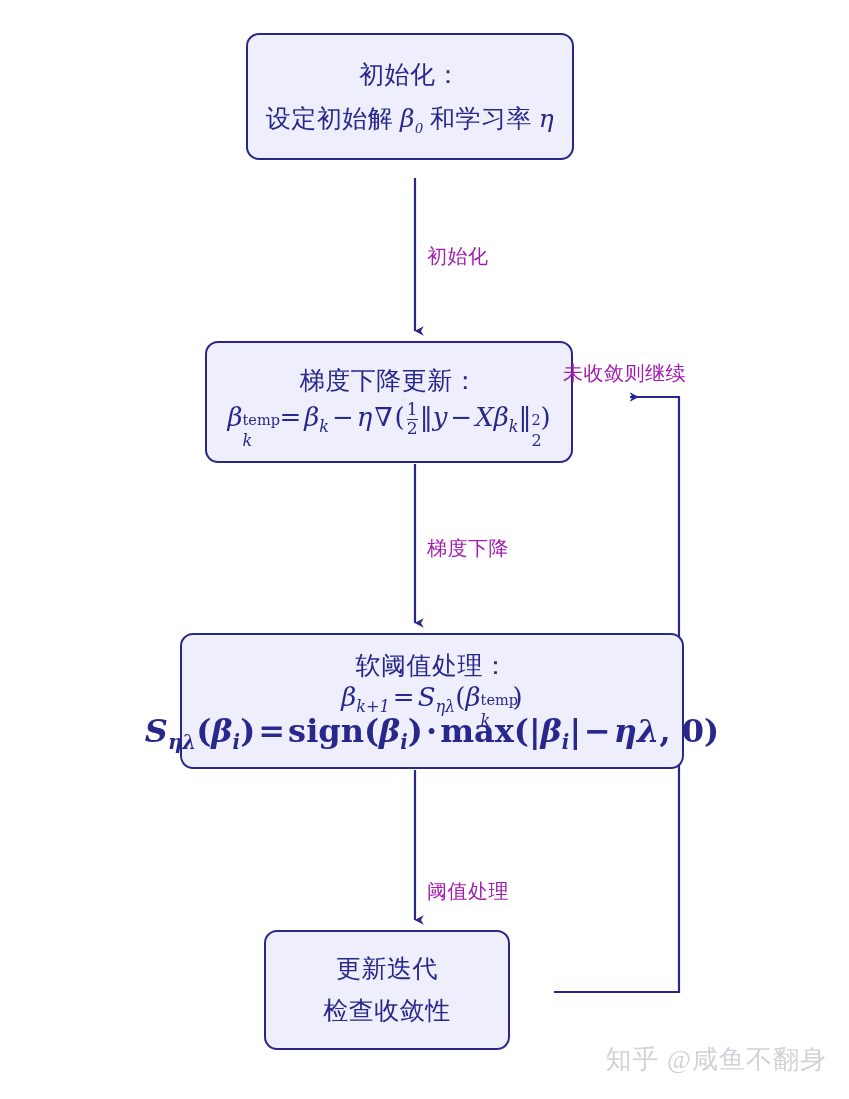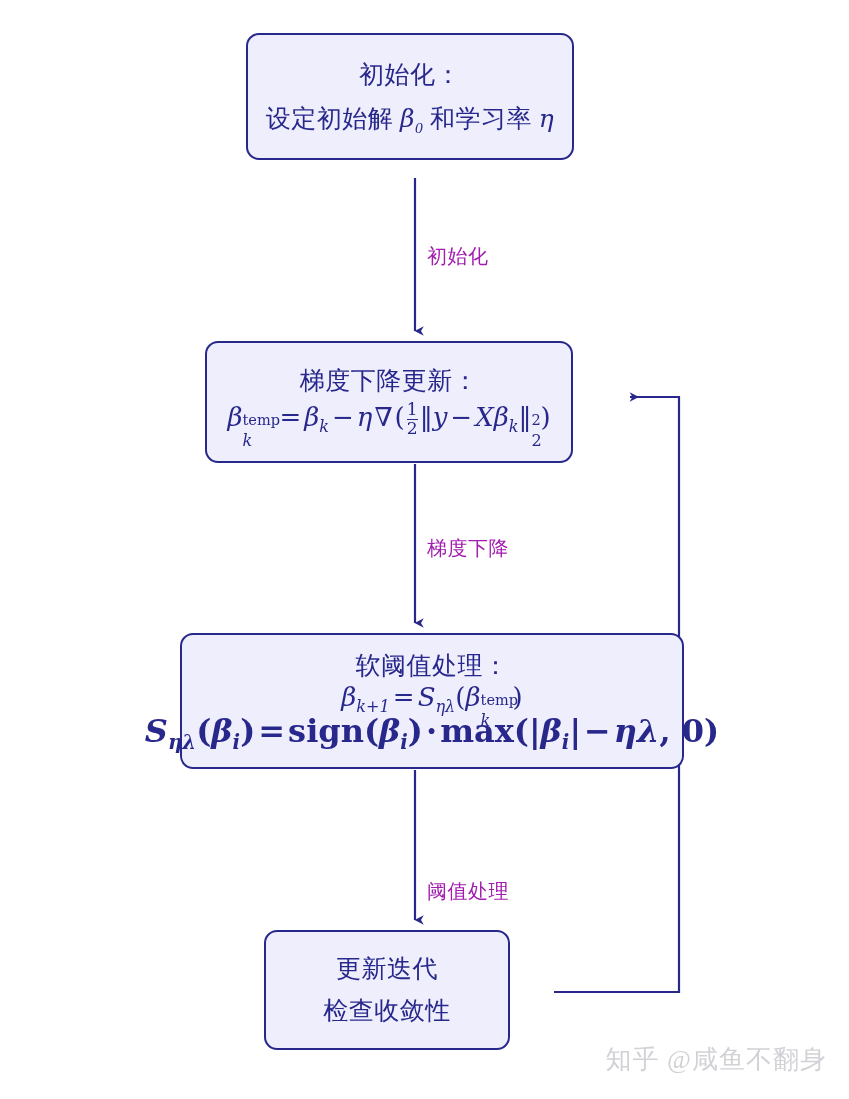--- a/index.html
+++ b/index.html
@@ -229,16 +229,17 @@
     <span class="node-line line-1 cjk">更新迭代</span>
     <span class="node-line line-2 cjk">检查收敛性</span>
   </div>
 
   <div class="edge-label" id="edge-label-init">初始化</div>
 
   <div class="edge-label" id="edge-label-grad">梯度下降</div>
 
   <div class="edge-label" id="edge-label-thresh">阈值处理</div>
 
+  <div class="edge-label" id="edge-label-loop">未收敛则继续</div>
 
   <div id="watermark">知乎 @咸鱼不翻身</div>
 
 </div>
 
 </body></html>

